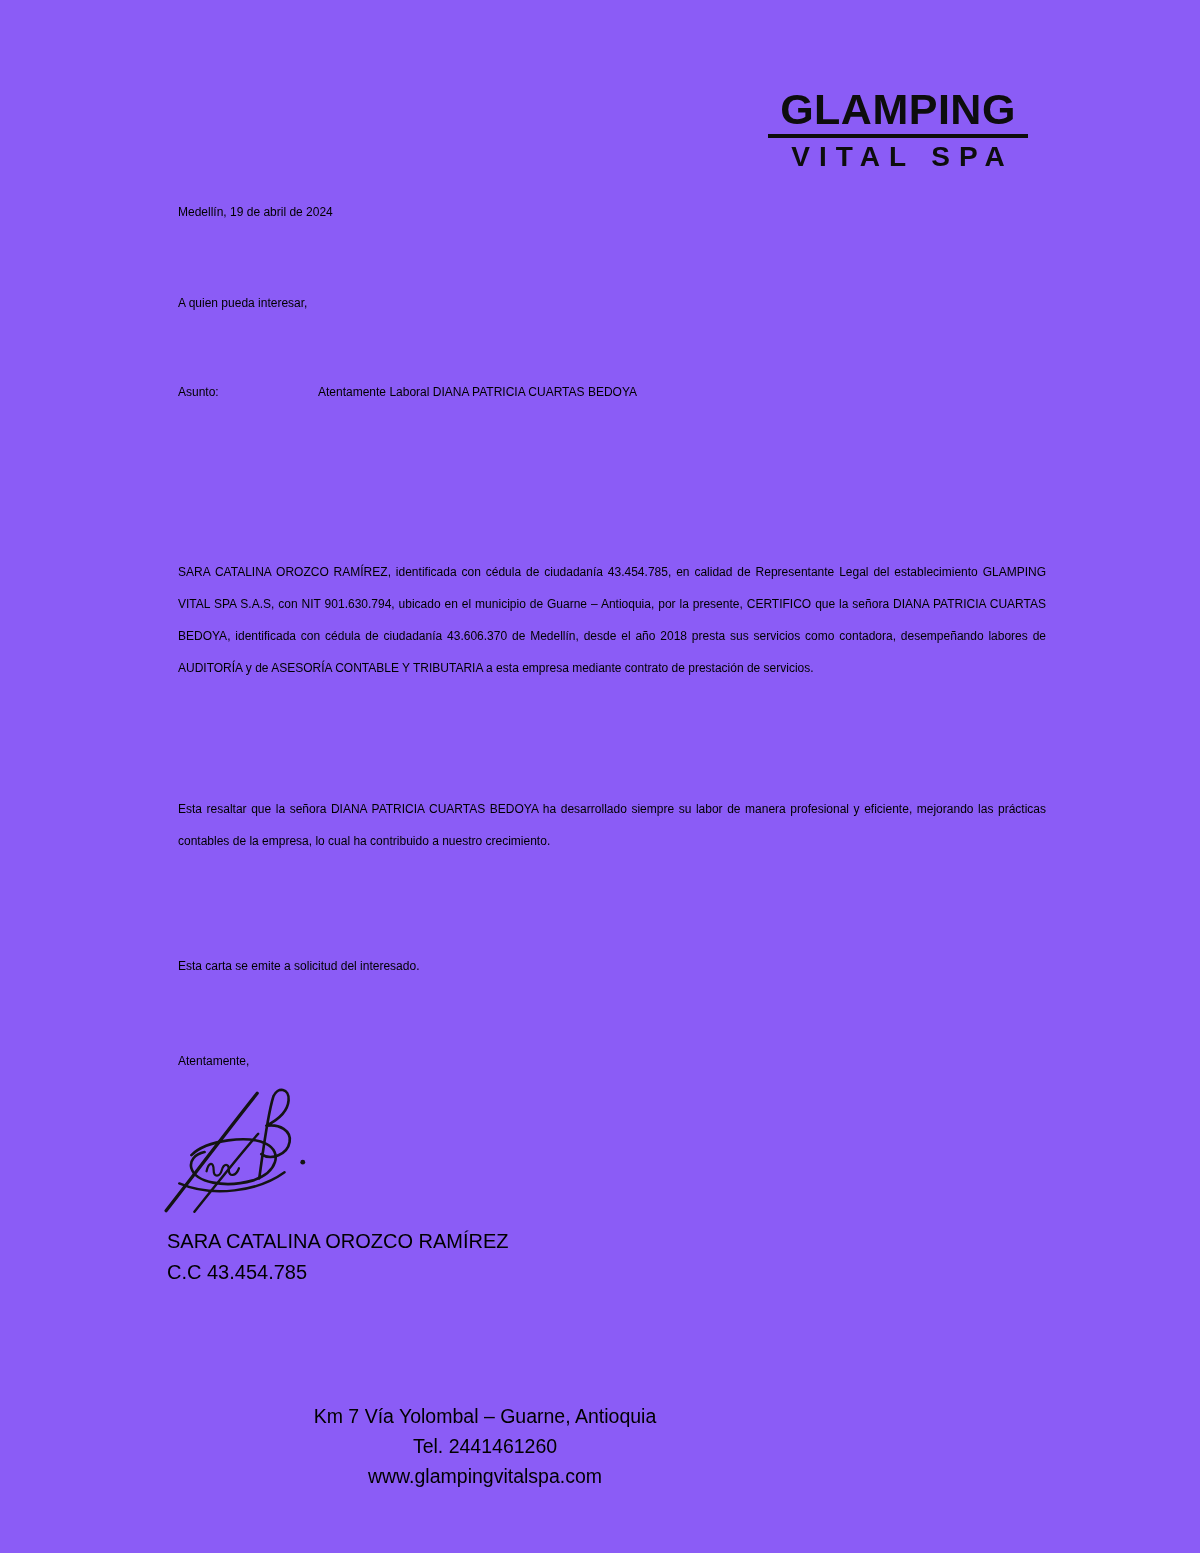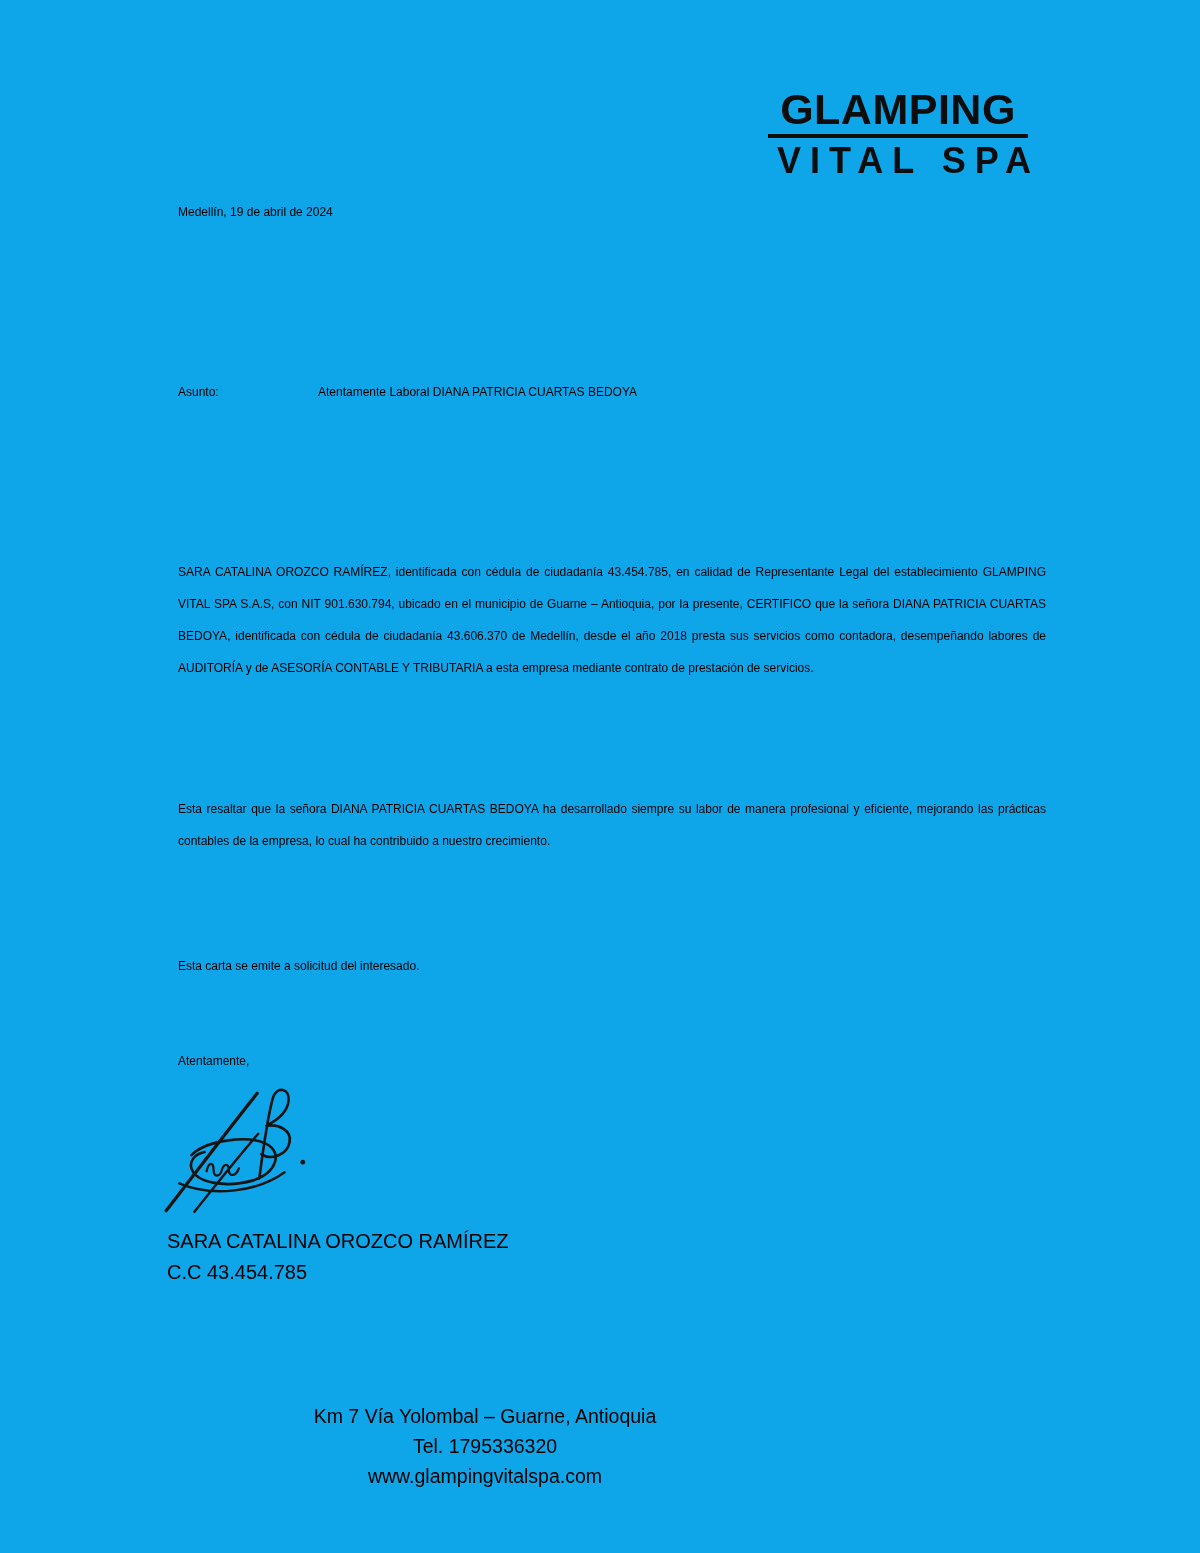--- a/index.html
+++ b/index.html
@@ -4,21 +4,21 @@
 <style>
   * { margin: 0; padding: 0; box-sizing: border-box; }
   html, body { background: #ffffff; }
   body { font-family: "Liberation Sans", sans-serif; color: #000; }
 
   .page {
     position: relative;
     width: 1200px;
     height: 1553px;
     margin: 0 auto;
-    background: #0ea5e9;
+    background: #8b5cf6;
     overflow: hidden;
   }
 
   
   .logo {
     position: absolute;
     top: 88px;
     right: 172px;
     width: 260px;
     text-align: center;
@@ -31,21 +31,21 @@
     line-height: 1.0;
     white-space: nowrap;
   }
   .logo-rule {
     height: 0;
     border-bottom: 4px solid #0d0d0d;
     margin-top: 3px;
   }
   .logo-bottom {
     margin-top: 5px;
-    font-size: 36px;
+    font-size: 28px;
     font-weight: 700;
     letter-spacing: 9px;
     white-space: nowrap;
     text-indent: 9px; 
     line-height: 1.0;
   }
 
   
   .tblock {
     position: absolute;
@@ -99,20 +99,21 @@
 <div class="page">
 
   <div class="logo">
     <div class="logo-top">GLAMPING</div>
     <div class="logo-rule"></div>
     <div class="logo-bottom">VITAL SPA</div>
   </div>
 
   <p class="tblock date-line">Medellín, 19 de abril de 2024</p>
 
+  <p class="tblock salutation">A quien pueda interesar,</p>
 
   <div class="tblock subject-line">
     <span class="subject-label bold">Asunto:</span>
     <span class="subject-text"><span>Atentamente Laboral </span><span class="bold">DIANA PATRICIA CUARTAS BEDOYA</span></span>
   </div>
 
   <p class="tblock para1 justify"><span class="bold">SARA CATALINA OROZCO RAMÍREZ</span><span>, identificada con cédula de ciudadanía 43.454.785, en calidad de Representante Legal del establecimiento </span><span class="bold">GLAMPING VITAL SPA S.A.S</span><span>, con NIT 901.630.794, ubicado en el municipio de Guarne – Antioquia, por la presente, </span><span class="bold">CERTIFICO</span><span> que la señora </span><span class="bold">DIANA PATRICIA CUARTAS BEDOYA</span><span>, identificada con cédula de ciudadanía 43.606.370 de Medellín, desde el año 2018 presta sus servicios como contadora, desempeñando labores de </span><span class="bold">AUDITORÍA y de ASESORÍA CONTABLE Y TRIBUTARIA</span><span> a esta empresa mediante contrato de prestación de servicios.</span></p>
 
   <p class="tblock para2 justify"><span>Esta resaltar que la señora </span><span class="bold">DIANA PATRICIA CUARTAS BEDOYA</span><span> ha desarrollado siempre su labor de manera profesional y eficiente, mejorando las prácticas contables de la empresa, lo cual ha contribuido a nuestro crecimiento.</span></p>
 
@@ -130,17 +131,17 @@
     <circle cx="141" cy="78" r="2.4" fill="#141414" stroke="none"></circle>
   </svg>
 
   <div class="signer-block">
     <div>SARA CATALINA OROZCO RAMÍREZ</div>
     <div>C.C 43.454.785</div>
   </div>
 
   <div class="footer-block">
     <div>Km 7 Vía Yolombal – Guarne, Antioquia</div>
-    <div>Tel. 1795336320</div>
+    <div>Tel. 2441461260</div>
     <div>www.glampingvitalspa.com</div>
   </div>
 
 </div>
 
 </body></html>

